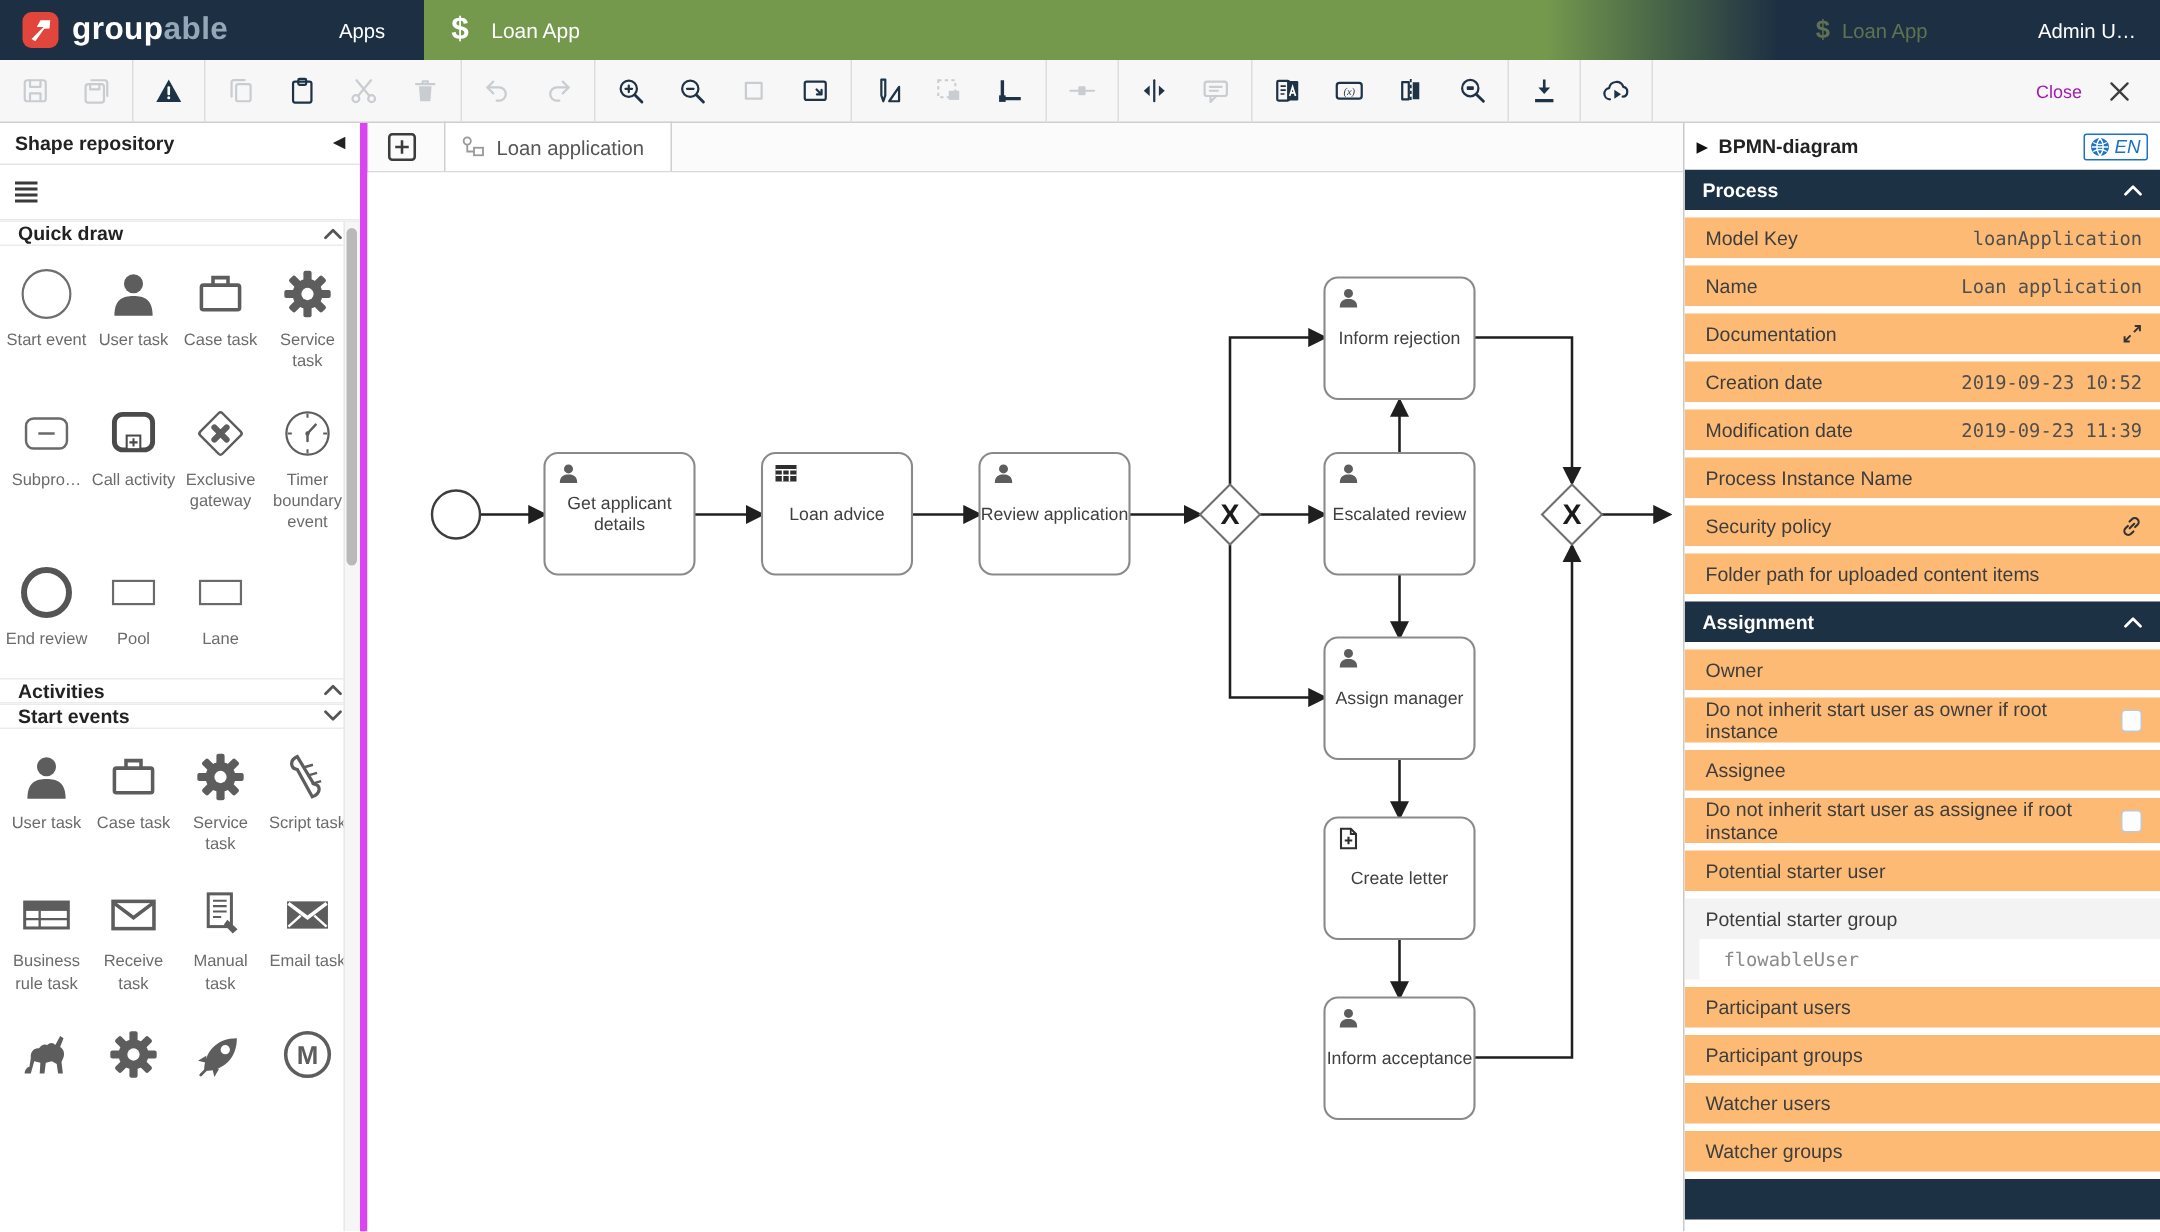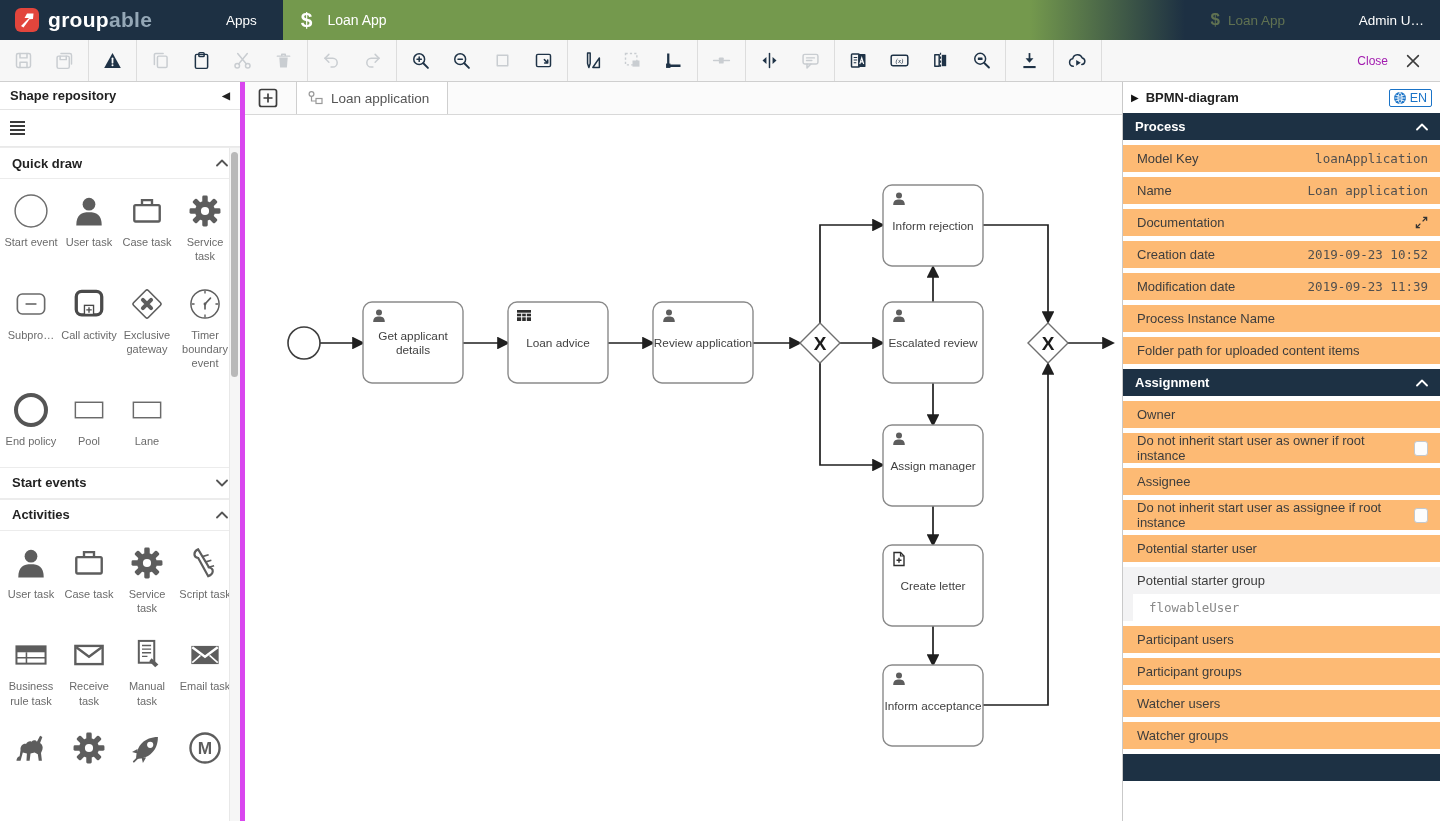--- a/index.html
+++ b/index.html
@@ -35,21 +35,21 @@
 
   
   .sidebar { width:245px; border-right:5px solid #d946ef; background:#fff; position:relative; overflow:hidden; }
   .sb-head { height:28px; line-height:27px; padding:0 10px; font-size:13px; font-weight:bold; color:#222; border-bottom:1px solid #e4e4e4; display:flex; align-items:center; }
   .sb-collapse { margin-left:auto; color:#222; font-size:10px; cursor:pointer; }
   .sb-search { height:37px; display:flex; align-items:center; padding:0 8px; gap:8px; border-bottom:1px solid #e9e9e9; }
   .sb-input { flex:1; height:27px; border:1px solid #c6c6c6; border-radius:2px; display:flex; align-items:center; padding:0 6px; background:#fff; }
   .sb-input input { border:none; outline:none; flex:1; font-size:13px; color:#444; margin-left:5px; font-family:"Liberation Sans",sans-serif; }
   .sb-input input::placeholder { color:#9b9b9b; }
   .sb-list-btn { cursor:pointer; display:flex; }
-  .sec-head { height:32px; display:flex; align-items:center; padding:0 12px; font-size:13px; font-weight:bold; color:#222; border-bottom:1px solid #ececec; border-top:1px solid #ececec; cursor:pointer; background:#fff; }
+  .sec-head { height:17px; display:flex; align-items:center; padding:0 12px; font-size:13px; font-weight:bold; color:#222; border-bottom:1px solid #ececec; border-top:1px solid #ececec; cursor:pointer; background:#fff; }
   .sec-head .chev { margin-left:auto; display:flex; }
   .shape-grid { display:grid; grid-template-columns:repeat(4,58px); justify-content:start; padding:12px 2px 18px 2px; row-gap:20px; }
   .shape-item { width:58px; display:flex; flex-direction:column; align-items:center; cursor:pointer; }
   .shape-item svg { width:40px; height:40px; }
   .shape-label { margin-top:4px; font-size:11px; color:#6b6b6b; text-align:center; line-height:1.3; }
   .sb-track { position:absolute; right:0; top:66px; bottom:0; width:11px; background:#f6f6f6; border-left:1px solid #e8e8e8; }
   .sb-thumb { position:absolute; right:2px; top:4px; width:7px; height:225px; border-radius:4px; background:#b9b9b9; }
 
   
   .canvas { flex:1; display:flex; flex-direction:column; background:#fff; min-width:0; }
@@ -59,21 +59,21 @@
   .tab-label { font-size:13.5px; color:#555; }
   .canvas-body { position:relative; flex:1; background:#fff; }
   .canvas-body svg { position:absolute; left:0; top:0; }
 
   
   .props { width:318px; border-left:1px solid #c9c9c9; background:#fff; display:flex; flex-direction:column; overflow:hidden; }
   .props-head { height:31px; display:flex; align-items:center; padding:0 8px; }
   .props-caret { font-size:10px; color:#111; }
   .props-title { font-weight:bold; font-size:13px; color:#222; margin-left:7px; }
   .lang-badge { margin-left:auto; border:1.5px solid #1a73c7; border-radius:2px; display:flex; align-items:center; gap:3px; padding:1px 4px 1px 3px; cursor:pointer; }
-  .lang-badge span { color:#1a73c7; font-size:12.5px; }
+  .lang-badge span { color:#1a73c7; font-size:12.5px;font-style:italic; }
   .psec-head { height:27px; min-height:27px; background:#1d3144; color:#fff; font-size:13px; font-weight:bold; display:flex; align-items:center; padding:0 12px; margin-bottom:5px; cursor:pointer; }
   .psec-head .chev { margin-left:auto; display:flex; }
   .prow { background:#fdba74; margin-bottom:5px; min-height:27px; display:flex; align-items:center; padding:0 12px 0 14px; font-size:13px; color:#3d3d3d; cursor:pointer; }
   .prow .val { margin-left:auto; font-family:"DejaVu Sans Mono","Liberation Mono",monospace; font-size:12.5px; color:#4f4f4f; }
   .prow .ricon { margin-left:auto; display:flex; }
   .cbx { width:15px; height:15px; border-radius:3px; margin-left:8px; display:inline-flex; align-items:center; justify-content:center; }
   .cbx.checked { background:#2f86e0; }
   .cbx.unchecked { background:#fdfdfd; border:1px solid #c3c8cd; }
   .prow-tall { background:#f3f3f4; margin-bottom:5px; padding:0; cursor:pointer; }
   .prow-tall .prl { height:27px; display:flex; align-items:center; padding:0 14px; font-size:13px; color:#3d3d3d; }
@@ -390,48 +390,48 @@
               <path d="M22 7.5 v3 M36.5 22 h-3 M22 36.5 v-3 M7.5 22 h3" stroke="#5d5d5d" stroke-width="1.5"></path>
               <path d="M22 22 L28 15.5 M22 22 L22 27.5" stroke="#5d5d5d" stroke-width="1.8" stroke-linecap="round"></path>
               <circle cx="22" cy="22" r="1.6" fill="#5d5d5d"></circle>
             </svg>
             <div class="shape-label">Timer boundary event</div>
           </div>
           <div class="shape-item">
             <svg viewBox="0 0 44 44">
               <circle cx="22" cy="22" r="16.5" fill="none" stroke="#555" stroke-width="4.4"></circle>
             </svg>
-            <div class="shape-label">End policy</div>
+            <div class="shape-label">End review</div>
           </div>
           <div class="shape-item">
             <svg viewBox="0 0 44 44">
               <rect x="7" y="13.5" width="30" height="17" fill="none" stroke="#6a6a6a" stroke-width="1.6"></rect>
             </svg>
             <div class="shape-label">Pool</div>
           </div>
           <div class="shape-item">
             <svg viewBox="0 0 44 44">
               <rect x="7" y="13.5" width="30" height="17" fill="none" stroke="#6a6a6a" stroke-width="1.6"></rect>
             </svg>
             <div class="shape-label">Lane</div>
           </div>
+        </div>
+        <div class="sec-head">
+          <span>Activities</span>
+          <span class="chev">
+            <svg width="12" height="8" viewBox="0 0 12 8">
+              <polyline points="1,6.5 6,1.5 11,6.5" fill="none" stroke="#555" stroke-width="1.8" stroke-linecap="round" stroke-linejoin="round"></polyline>
+            </svg>
+          </span>
         </div>
         <div class="sec-head">
           <span>Start events</span>
           <span class="chev">
             <svg width="12" height="8" viewBox="0 0 12 8">
               <polyline points="1,1.5 6,6.5 11,1.5" fill="none" stroke="#555" stroke-width="1.8" stroke-linecap="round" stroke-linejoin="round"></polyline>
-            </svg>
-          </span>
-        </div>
-        <div class="sec-head">
-          <span>Activities</span>
-          <span class="chev">
-            <svg width="12" height="8" viewBox="0 0 12 8">
-              <polyline points="1,6.5 6,1.5 11,6.5" fill="none" stroke="#555" stroke-width="1.8" stroke-linecap="round" stroke-linejoin="round"></polyline>
             </svg>
           </span>
         </div>
         <div class="shape-grid">
           <div class="shape-item">
             <svg viewBox="0 0 44 44">
               <circle cx="22" cy="14.5" r="7" fill="#5d5d5d"></circle>
               <path d="M8 38 C8 26 14 23.5 22 23.5 C30 23.5 36 26 36 38 Z" fill="#5d5d5d"></path>
             </svg>
             <div class="shape-label">User task</div>
@@ -702,20 +702,30 @@
           <span class="val">2019-09-23 10:52</span>
         </div>
         <div class="prow">
           <span>Modification date</span>
           <span class="val">2019-09-23 11:39</span>
         </div>
         <div class="prow">
           <span>Process Instance Name</span>
         </div>
         <div class="prow">
+          <span>Security policy</span>
+          <span class="ricon">
+            <svg width="14" height="14" viewBox="0 0 14 14">
+              <path d="M5.8 8.2 L8.8 5.2" stroke="#333" stroke-width="1.4" fill="none" stroke-linecap="round"></path>
+              <path d="M4.6 6.6 L3 8.2 a2.6 2.6 0 0 0 3.7 3.7 L8.3 10.3" stroke="#333" stroke-width="1.4" fill="none" stroke-linecap="round"></path>
+              <path d="M9.4 7.4 L11 5.8 A2.6 2.6 0 0 0 7.3 2.1 L5.7 3.7" stroke="#333" stroke-width="1.4" fill="none" stroke-linecap="round"></path>
+            </svg>
+          </span>
+        </div>
+        <div class="prow">
           <span>Folder path for uploaded content items</span>
         </div>
         <div class="psec-head">
           <span>Assignment</span>
           <span class="chev">
             <svg width="12" height="8" viewBox="0 0 12 8">
               <polyline points="1,6.5 6,1.5 11,6.5" fill="none" stroke="#fff" stroke-width="1.8" stroke-linecap="round" stroke-linejoin="round"></polyline>
             </svg>
           </span>
         </div>

